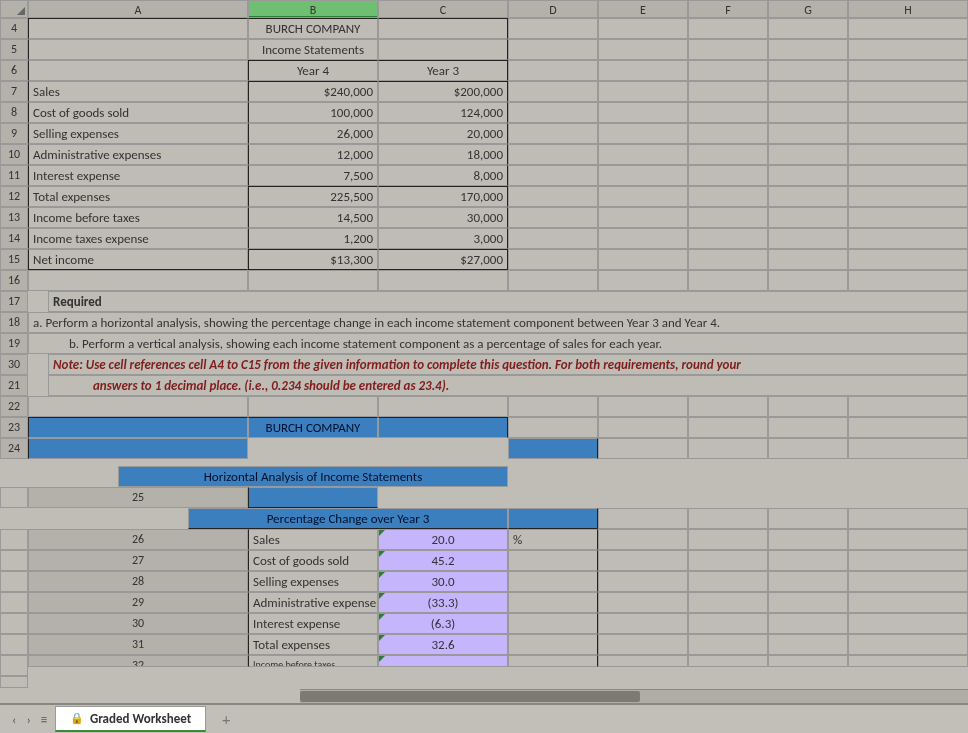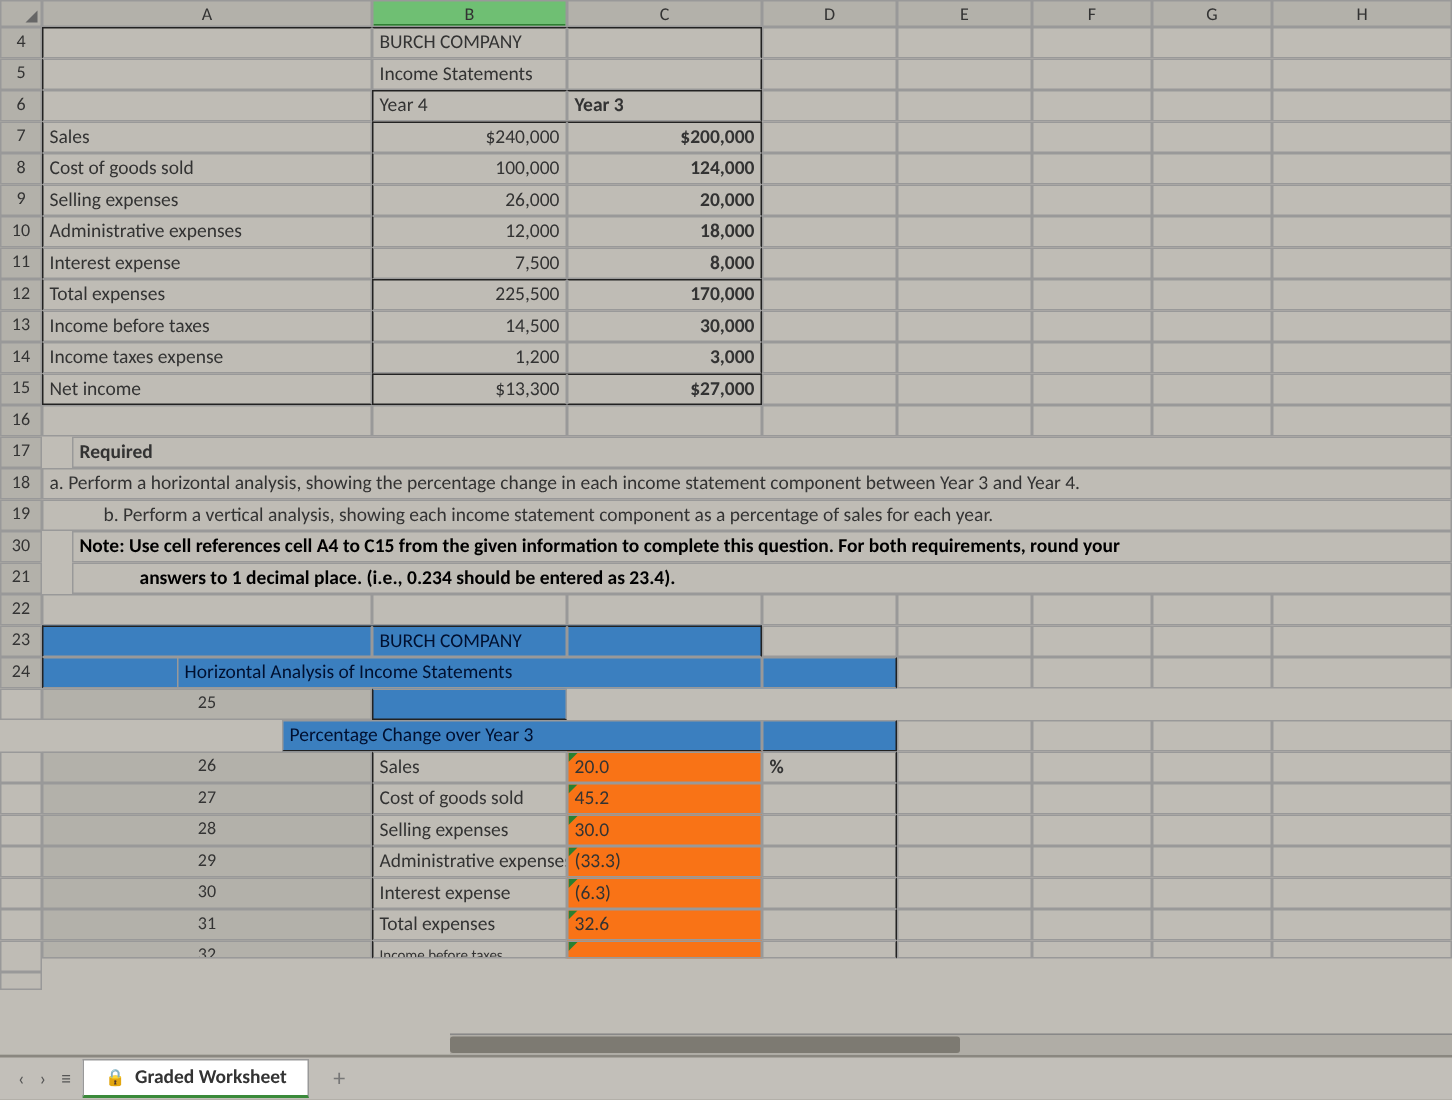--- a/index.html
+++ b/index.html
@@ -49,33 +49,33 @@
   bottom:-2px;left:0;right:0;height:3px;background:#2e7d32;
 }
 .row-header {
   text-align: center;
   background: #b3b1aa;
   font-size: 12px;
   color: #333;
 }
 .cell { font-size: 13px; }
 .right { text-align: right; }
-.center { text-align: left; }
+.center { text-align: center; }
 .bold { font-weight: bold; margin-left: 20px; }
-.red { color: #000000; }
+.red { color: #7f1d1d; font-style: italic; }
 .tb-t { border-top: 1.5px solid #222 !important; }
 .tb-b { border-bottom: 1.5px solid #222 !important; }
 .tb-l { border-left: 1.5px solid #222 !important; }
-.tb-r { border-right: 1.5px solid #222 !important; font-weight: bold; }
+.tb-r { border-right: 1.5px solid #222 !important; }
 .blue-hdr {
   background: #3b7fbf;
   color: #001030;
   font-weight:500;
 }
-.yellow { background: #f97316; }
+.yellow { background: #c4b5fd; }
 .yellow-corner { position: relative; }
 .yellow-corner::before {
   content: "";
   position: absolute;
   top: 0; left: 0;
   border-top: 6px solid #2a8030;
   border-right: 6px solid transparent;
 }
 .footer {
   height: 30px;
@@ -305,21 +305,21 @@
 <div class="cell blue-hdr center tb-t">BURCH COMPANY</div>
 <div class="cell blue-hdr tb-t tb-r"></div>
 <div class="cell"></div>
       <div class="cell"></div>
       <div class="cell"></div>
       <div class="cell"></div>
       <div class="cell"></div>
 
 <div class="row-header">24</div>
 <div class="cell blue-hdr tb-l"></div>
-<div class="cell blue-hdr center" style="grid-column:3/5;margin-left:-130px;">Horizontal Analysis of Income Statements</div>
+<div class="cell blue-hdr center" style="grid-column:3/5;margin-left:-130px;margin-top:28px;">Horizontal Analysis of Income Statements</div>
 <div class="cell blue-hdr tb-r"></div>
 <div class="cell"></div>
       <div class="cell"></div>
       <div class="cell"></div>
       <div class="cell"></div>
       <div class="cell"></div>
 
 <div class="row-header">25</div>
 <div class="cell blue-hdr tb-l tb-b"></div>
 <div class="cell blue-hdr center tb-b" style="grid-column:3/5;margin-left:-60px;overflow:visible">Percentage Change over Year 3</div>

